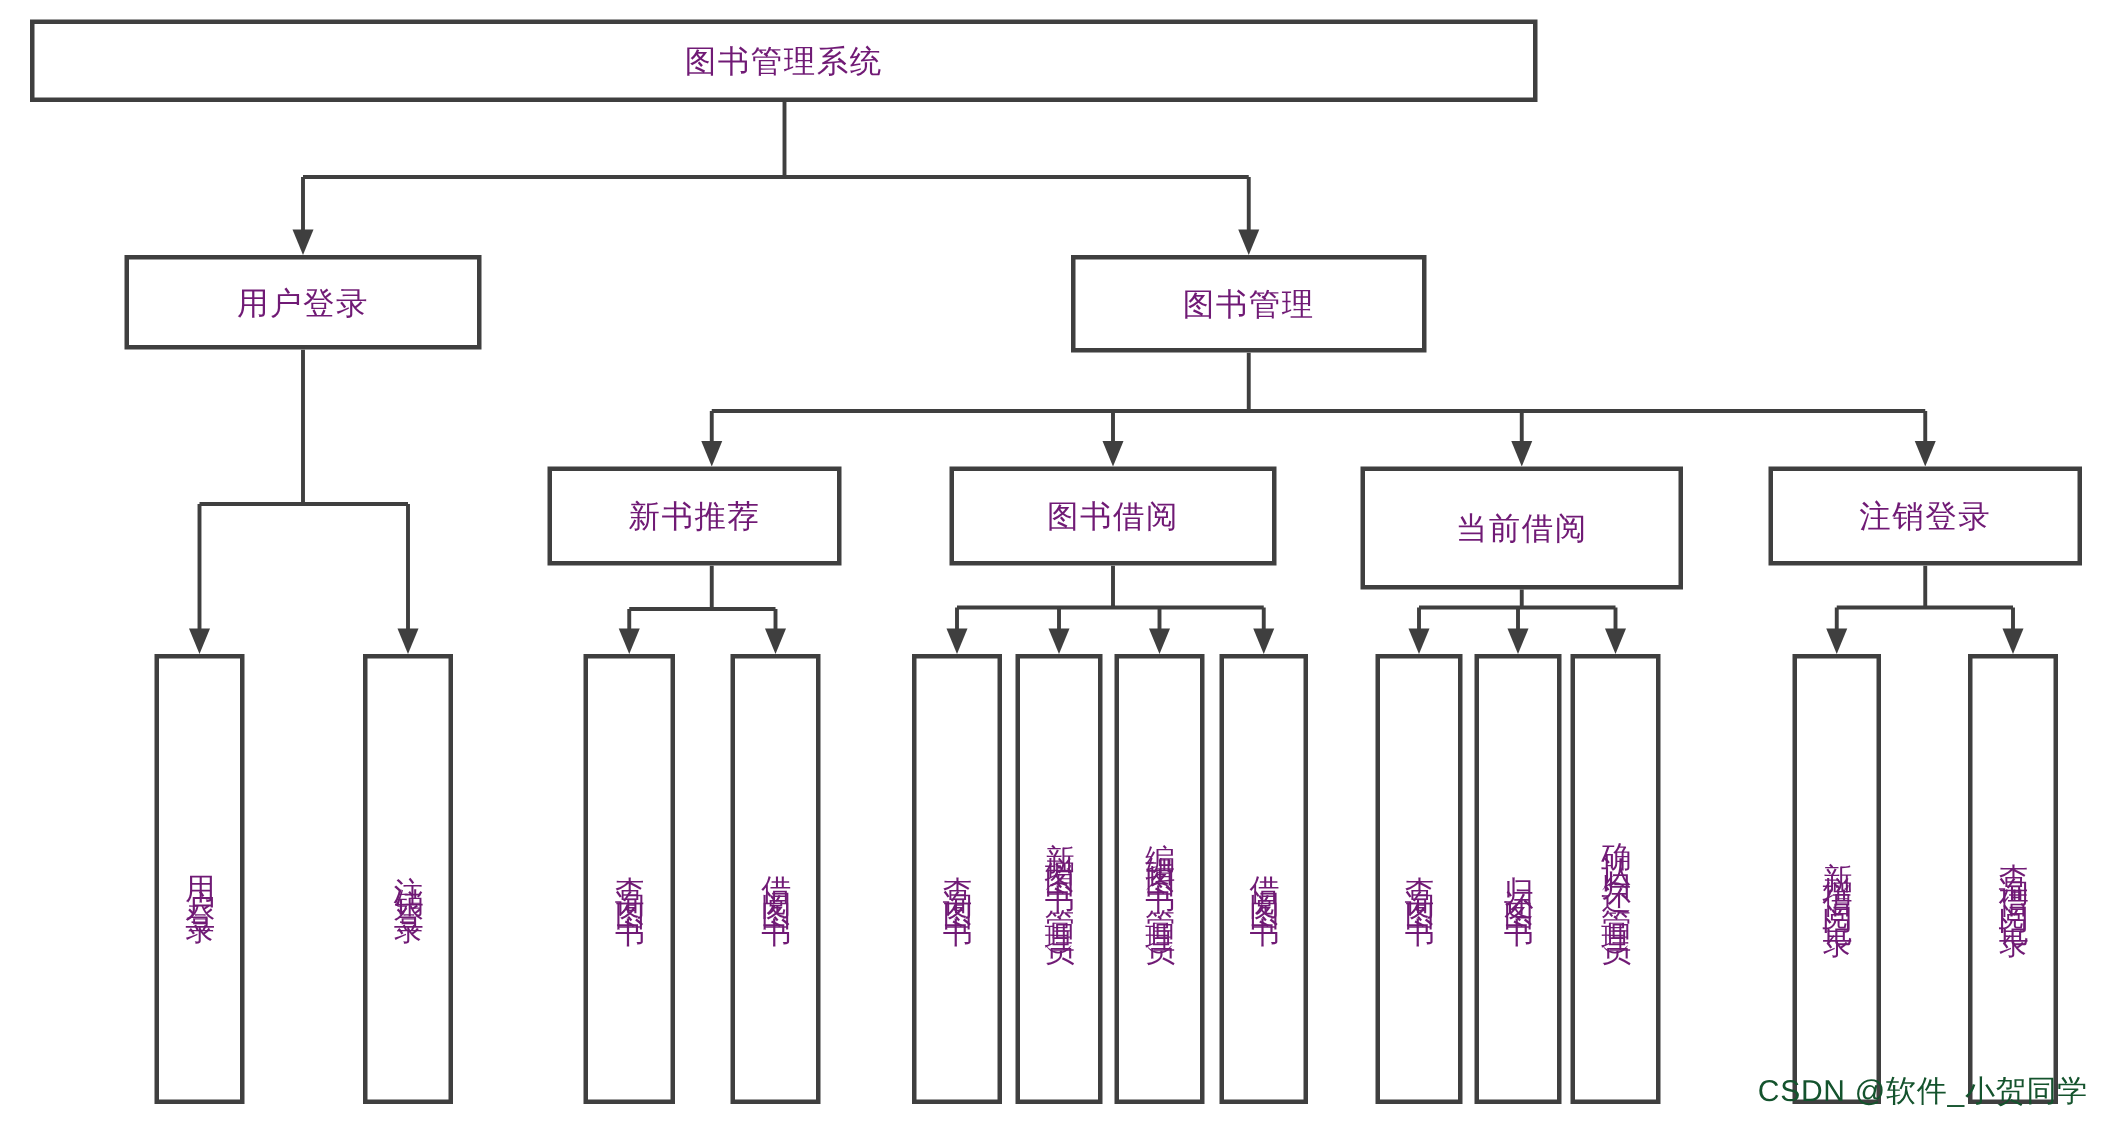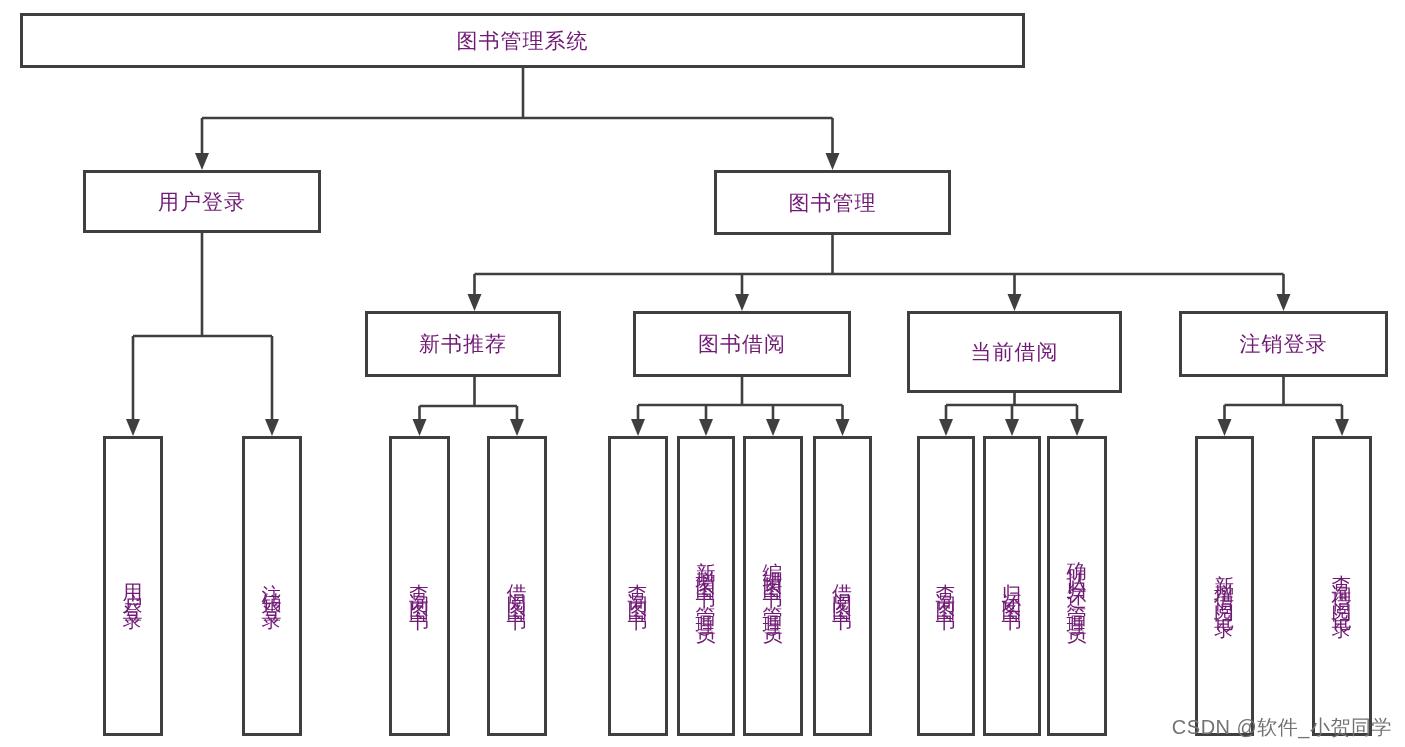--- a/index.html
+++ b/index.html
@@ -52,21 +52,21 @@
     text-orientation: mixed;
     letter-spacing: 9px;
     line-height: 1;
   }
   .watermark {
     position: absolute;
     right: 13px;
     top: 714px;
     z-index: 2;
     font-size: 20px;
-    color: #737373;
+    color: #14532d;
     letter-spacing: 0.5px;
     white-space: nowrap;
   }
 </style>
 </head>
 <body>
 
 <div id="stage">
 
   <svg id="connectors" width="1405" height="747" viewBox="0 0 1405 747">

